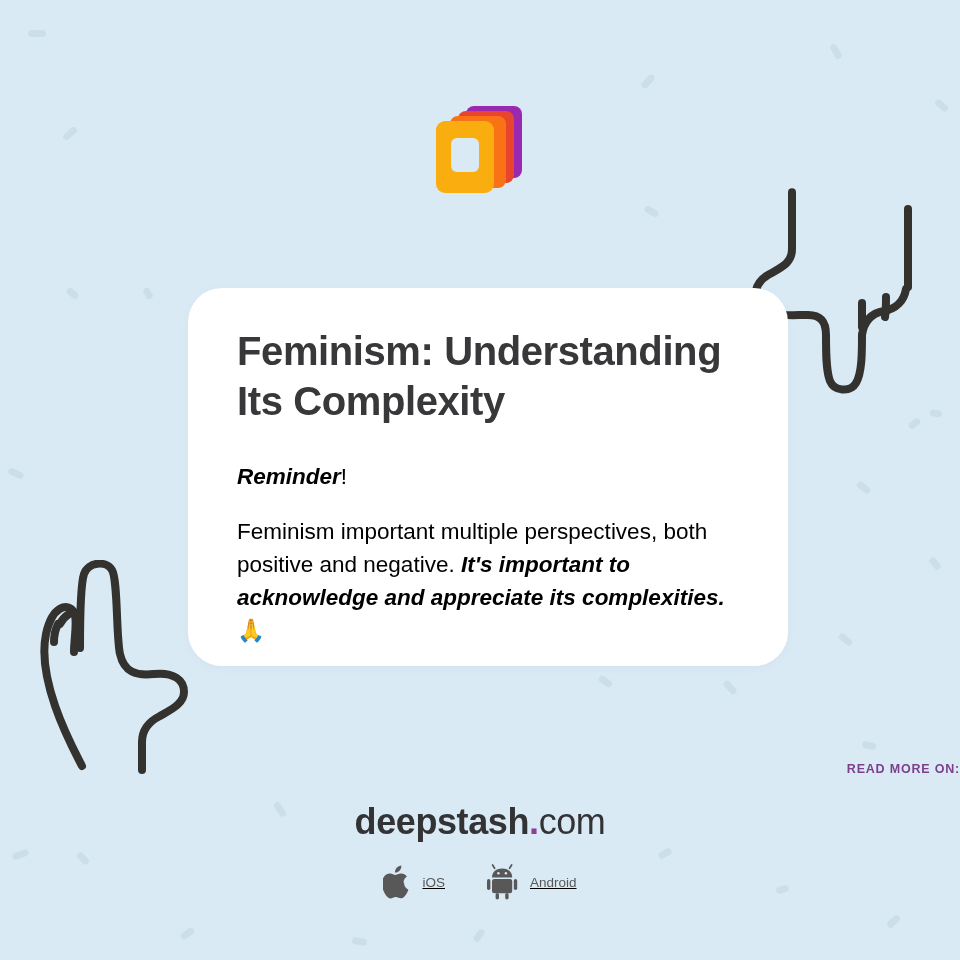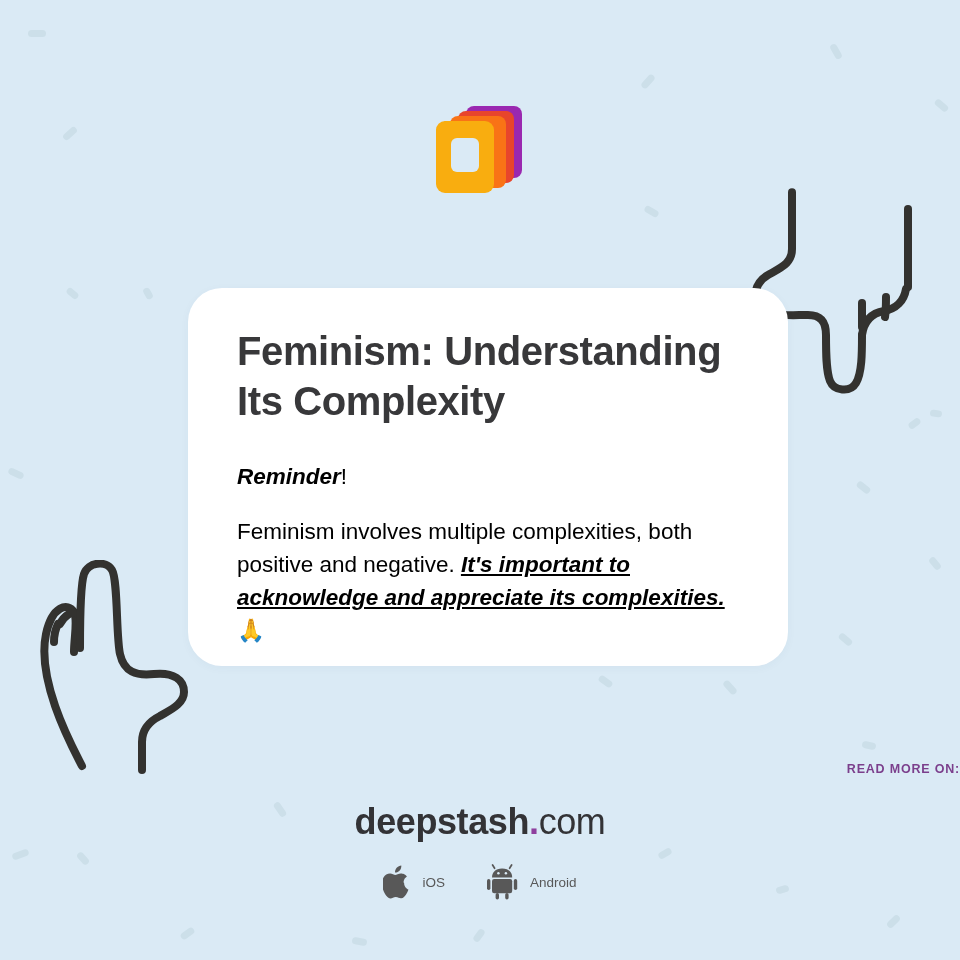--- a/index.html
+++ b/index.html
@@ -90,21 +90,20 @@
   }
   .card-para:last-child { margin-bottom: 0; }
 
   .bi {            
     font-weight: bold;
     font-style: italic;
   }
   .biu {           
     font-weight: bold;
     font-style: italic;
-    text-decoration: underline;
     text-underline-offset: 2px;
   }
   .emoji {
     font-family: "DejaVu Sans", sans-serif;
   }
 
   
   #footer {
     position: absolute;
     left: 0;
@@ -135,20 +134,21 @@
   #store-badges {
     display: flex;
     justify-content: center;
     align-items: center;
     gap: 42px;
   }
   .store-badge {
     display: flex;
     align-items: center;
     gap: 9px;
+    text-decoration: underline;
   }
   .store-label {
     font-size: 13.5px;
     color: #585858;
   }
 </style>
 </head>
 <body>
 
 <div id="stage">
@@ -217,21 +217,21 @@
   </div>
 
   <div id="idea-card">
     <h1 id="card-title">Feminism: Understanding Its Complexity</h1>
 
     <p class="card-para">
       <span class="bi">Reminder</span><span>!</span>
     </p>
 
     <p class="card-para">
-      <span>Feminism involves multiple complexities, both positive and negative. </span><span class="biu">It's important to acknowledge and appreciate its complexities.</span><span class="emoji"> 🙏</span>
+      <span>Feminism important multiple perspectives, both positive and negative. </span><span class="biu">It's important to acknowledge and appreciate its complexities.</span><span class="emoji"> 🙏</span>
     </p>
   </div>
 
   <div id="footer">
     <div id="read-more-on">READ MORE ON:</div>
 
     <div id="wordmark">
       <span class="ds-name">deepstash</span><span class="ds-dot">.</span><span class="ds-tld">com</span>
     </div>
 

